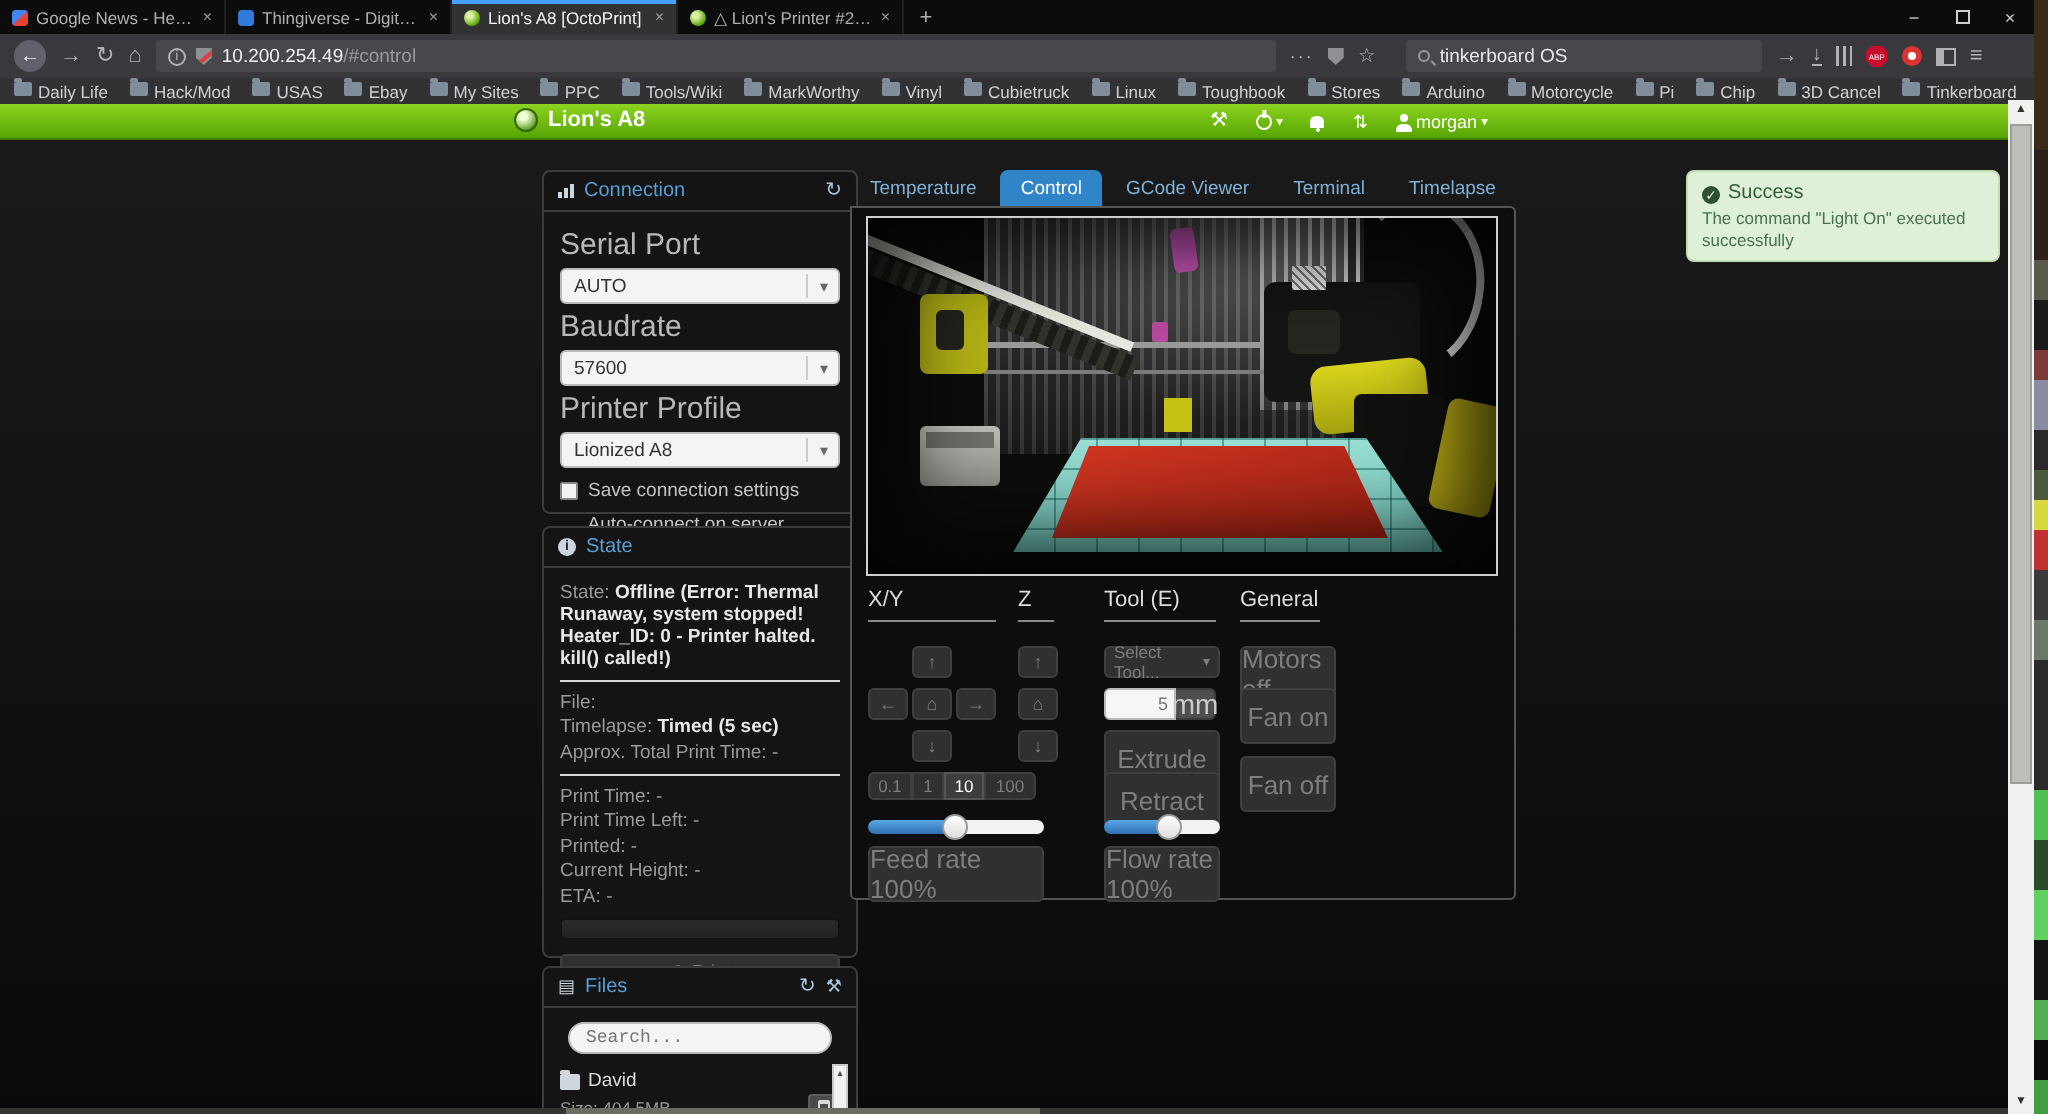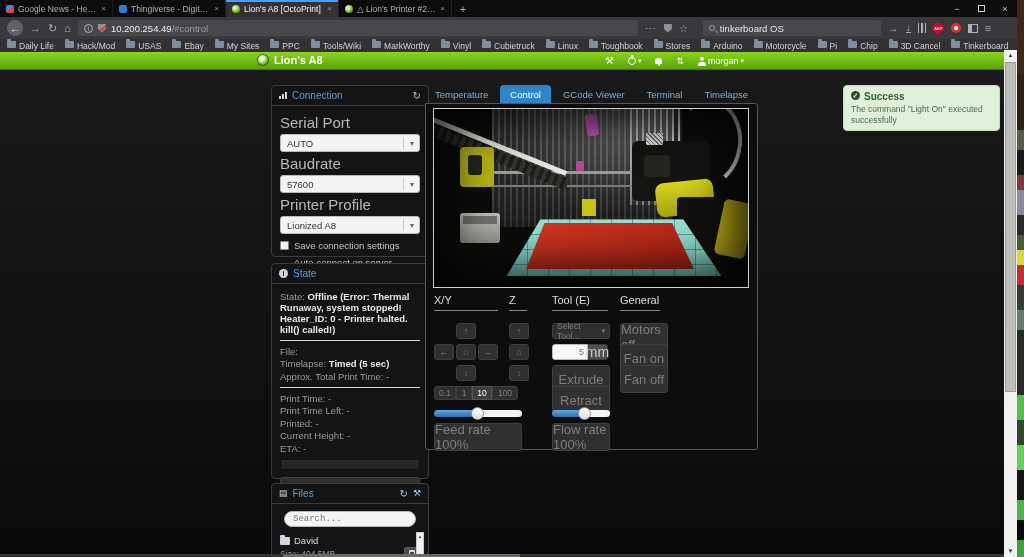--- a/index.html
+++ b/index.html
@@ -162,21 +162,21 @@
   .seltool::after{content:"▾";margin-left:auto;font-size:7px}
 
   
   .gA::before{content:"↑"}.gB::before{content:"↓"}.gL::before{content:"←"}.gR::before{content:"→"}
   .gH::before{content:"⌂"}.gPause::before{content:"▮▮";letter-spacing:-1px;font-size:7px}
   .gStop::before{content:"■";font-size:7px}.gHeat::before{content:"♨";font-size:9px}
   .gPrint::before{content:"⎙";font-size:9px}
 
   
   .alert{position:absolute;left:843px;top:33px;width:157px;height:46px;background:#dff0d8;border:1px solid #c2ddb0;border-radius:4px;padding:5px 7px}
-  .alert .ttl{display:flex;align-items:flex-start;gap:4px;font-size:10px;font-weight:bold;color:#2f5d33}
+  .alert .ttl{display:flex;align-items:flex-end;gap:4px;font-size:10px;font-weight:normal;color:#2f5d33}
   .ok{width:9px;height:9px;border-radius:50%;background:#2f4f33;color:#dff0d8;font-size:7px;display:flex;align-items:center;justify-content:center}
   .alert .msg{font-size:8.5px;color:#49714d;margin-top:2px;line-height:1.3}
 
   
   .vscroll{position:absolute;left:1004px;top:50px;width:13px;height:507px;background:#f1f1ef}
   .varrow{position:absolute;left:0;width:13px;height:11px;text-align:center;font-size:6px;color:#333;line-height:11px}
   .vthumb{position:absolute;left:1px;top:12px;width:11px;height:330px;background:#bdbdba;border:1px solid #9c9c99}
   .hscroll{position:absolute;left:0;bottom:0;width:1004px;height:3px;background:#33332f}
   .hthumb{position:absolute;left:283px;top:0;width:237px;height:3px;background:#6b6b62}
   .strip{position:absolute;left:1017px;top:0;width:7px;height:557px;background:linear-gradient(180deg,
@@ -549,21 +549,21 @@
         <div class="btn dis ctlbtn mini" style="left:126px;top:137px;width:58px;letter-spacing:0">
             <span>Flow rate 100%</span>
           </div>
 
         <div class="btn dis ctlbtn" style="left:194px;top:37px;width:48px">
             <span>Motors off</span>
           </div>
         <div class="btn dis ctlbtn" style="left:194px;top:58px;width:48px">
             <span>Fan on</span>
           </div>
-        <div class="btn dis ctlbtn" style="left:194px;top:79px;width:48px">
+        <div class="btn dis ctlbtn" style="left:194px;top:92px;width:48px">
             <span>Fan off</span>
           </div>
       </div>
     </div>
 
     <div class="alert">
       <div class="ttl">
         <span class="ok">✓</span>
         <span>Success</span>
       </div>

